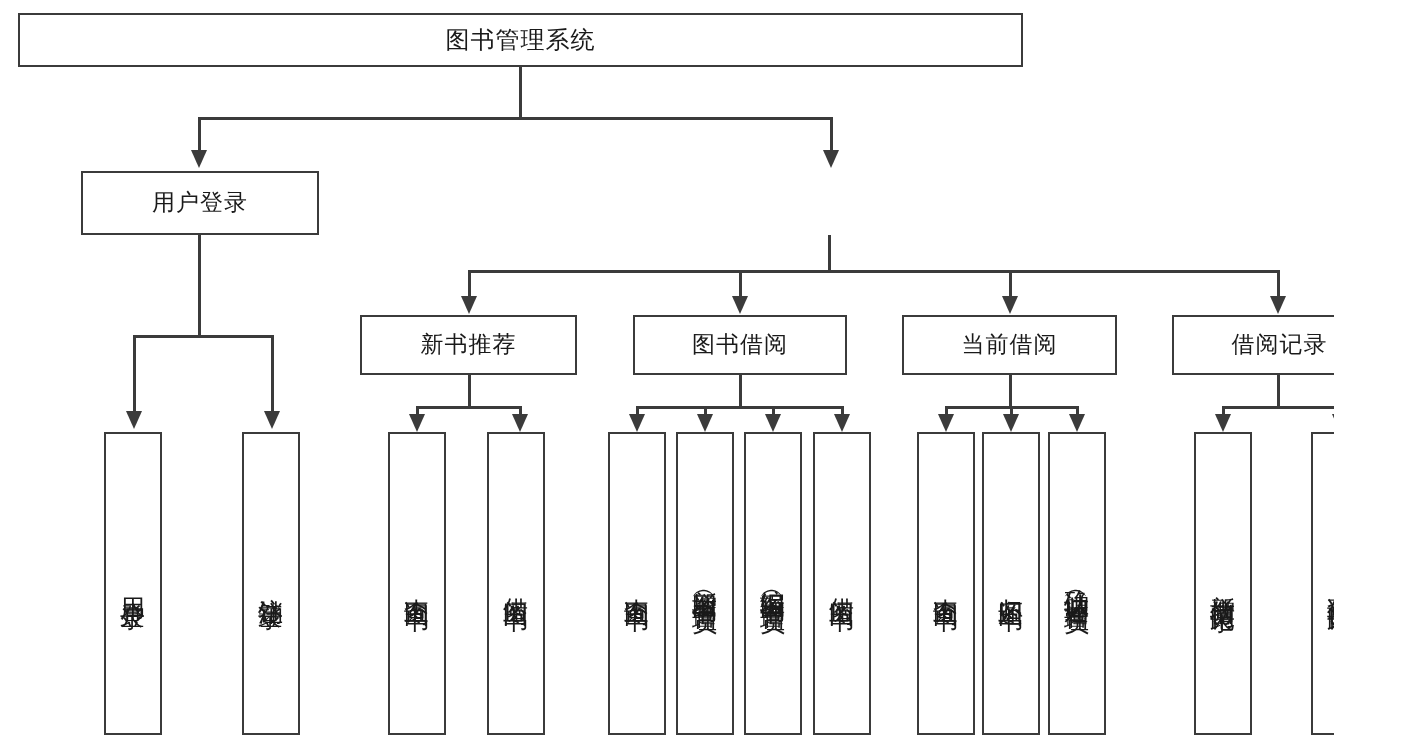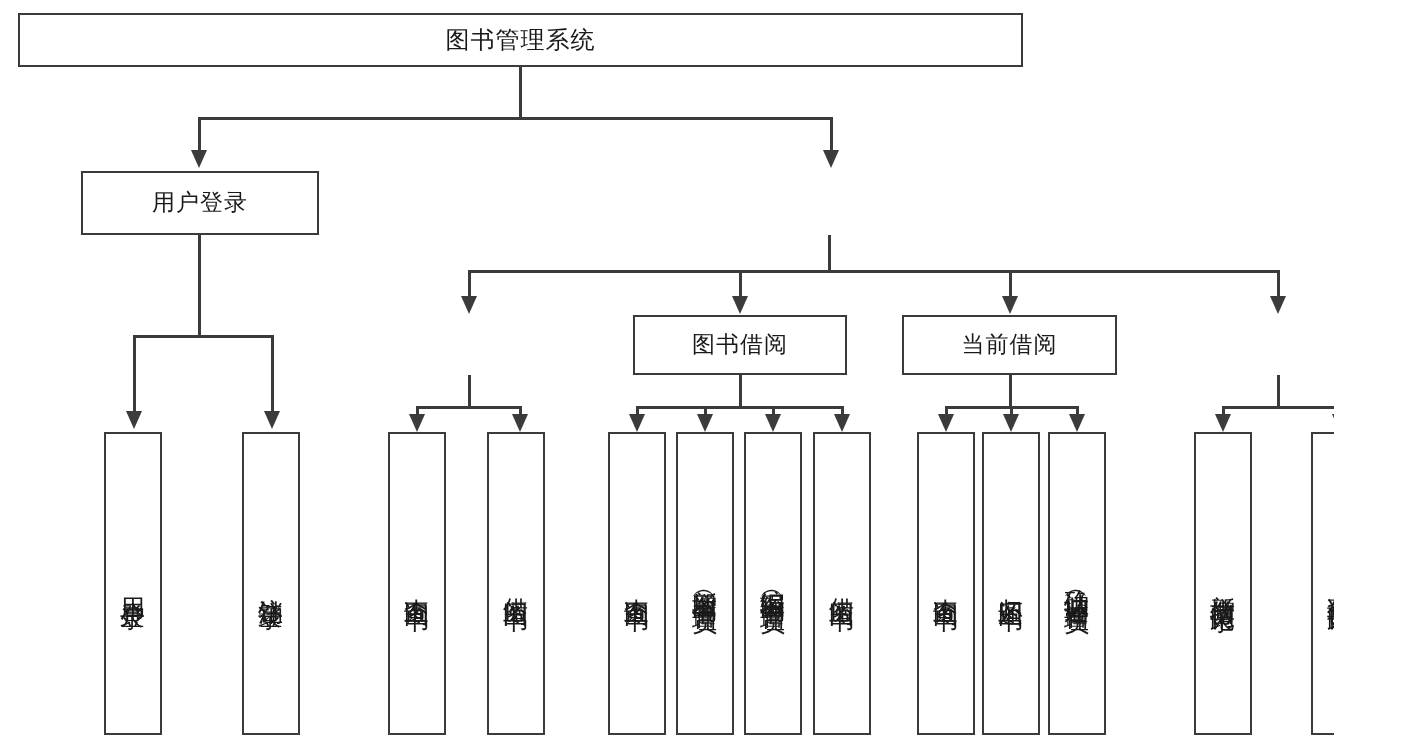--- a/index.html
+++ b/index.html
@@ -110,25 +110,31 @@
 
   <div class="line v" style="left:468px; top:270px; height:28px;"></div>
   <div class="arrow" style="left:461px; top:296px;"></div>
   <div class="line v" style="left:739px; top:270px; height:28px;"></div>
   <div class="arrow" style="left:732px; top:296px;"></div>
   <div class="line v" style="left:1009px; top:270px; height:28px;"></div>
   <div class="arrow" style="left:1002px; top:296px;"></div>
   <div class="line v" style="left:1277px; top:270px; height:28px;"></div>
   <div class="arrow" style="left:1270px; top:296px;"></div>
 
+  <div class="node h" style="left:360px; top:315px; width:217px; height:60px;">
+    <span>新书推荐</span>
+  </div>
   <div class="node h" style="left:902px; top:315px; width:215px; height:60px;">
     <span>当前借阅</span>
   </div>
   <div class="node h" style="left:633px; top:315px; width:214px; height:60px;">
     <span>图书借阅</span>
+  </div>
+  <div class="node h" style="left:1172px; top:315px; width:215px; height:60px;">
+    <span>借阅记录</span>
   </div>
 
   <div class="line v" style="left:468px; top:375px; height:31px;"></div>
   <div class="line h" style="left:416px; top:406px; width:105px;"></div>
   <div class="line v" style="left:416px; top:406px; height:12px;"></div>
   <div class="arrow" style="left:409px; top:414px;"></div>
   <div class="line v" style="left:519px; top:406px; height:12px;"></div>
   <div class="arrow" style="left:512px; top:414px;"></div>
 
   <div class="line v" style="left:739px; top:375px; height:31px;"></div>

